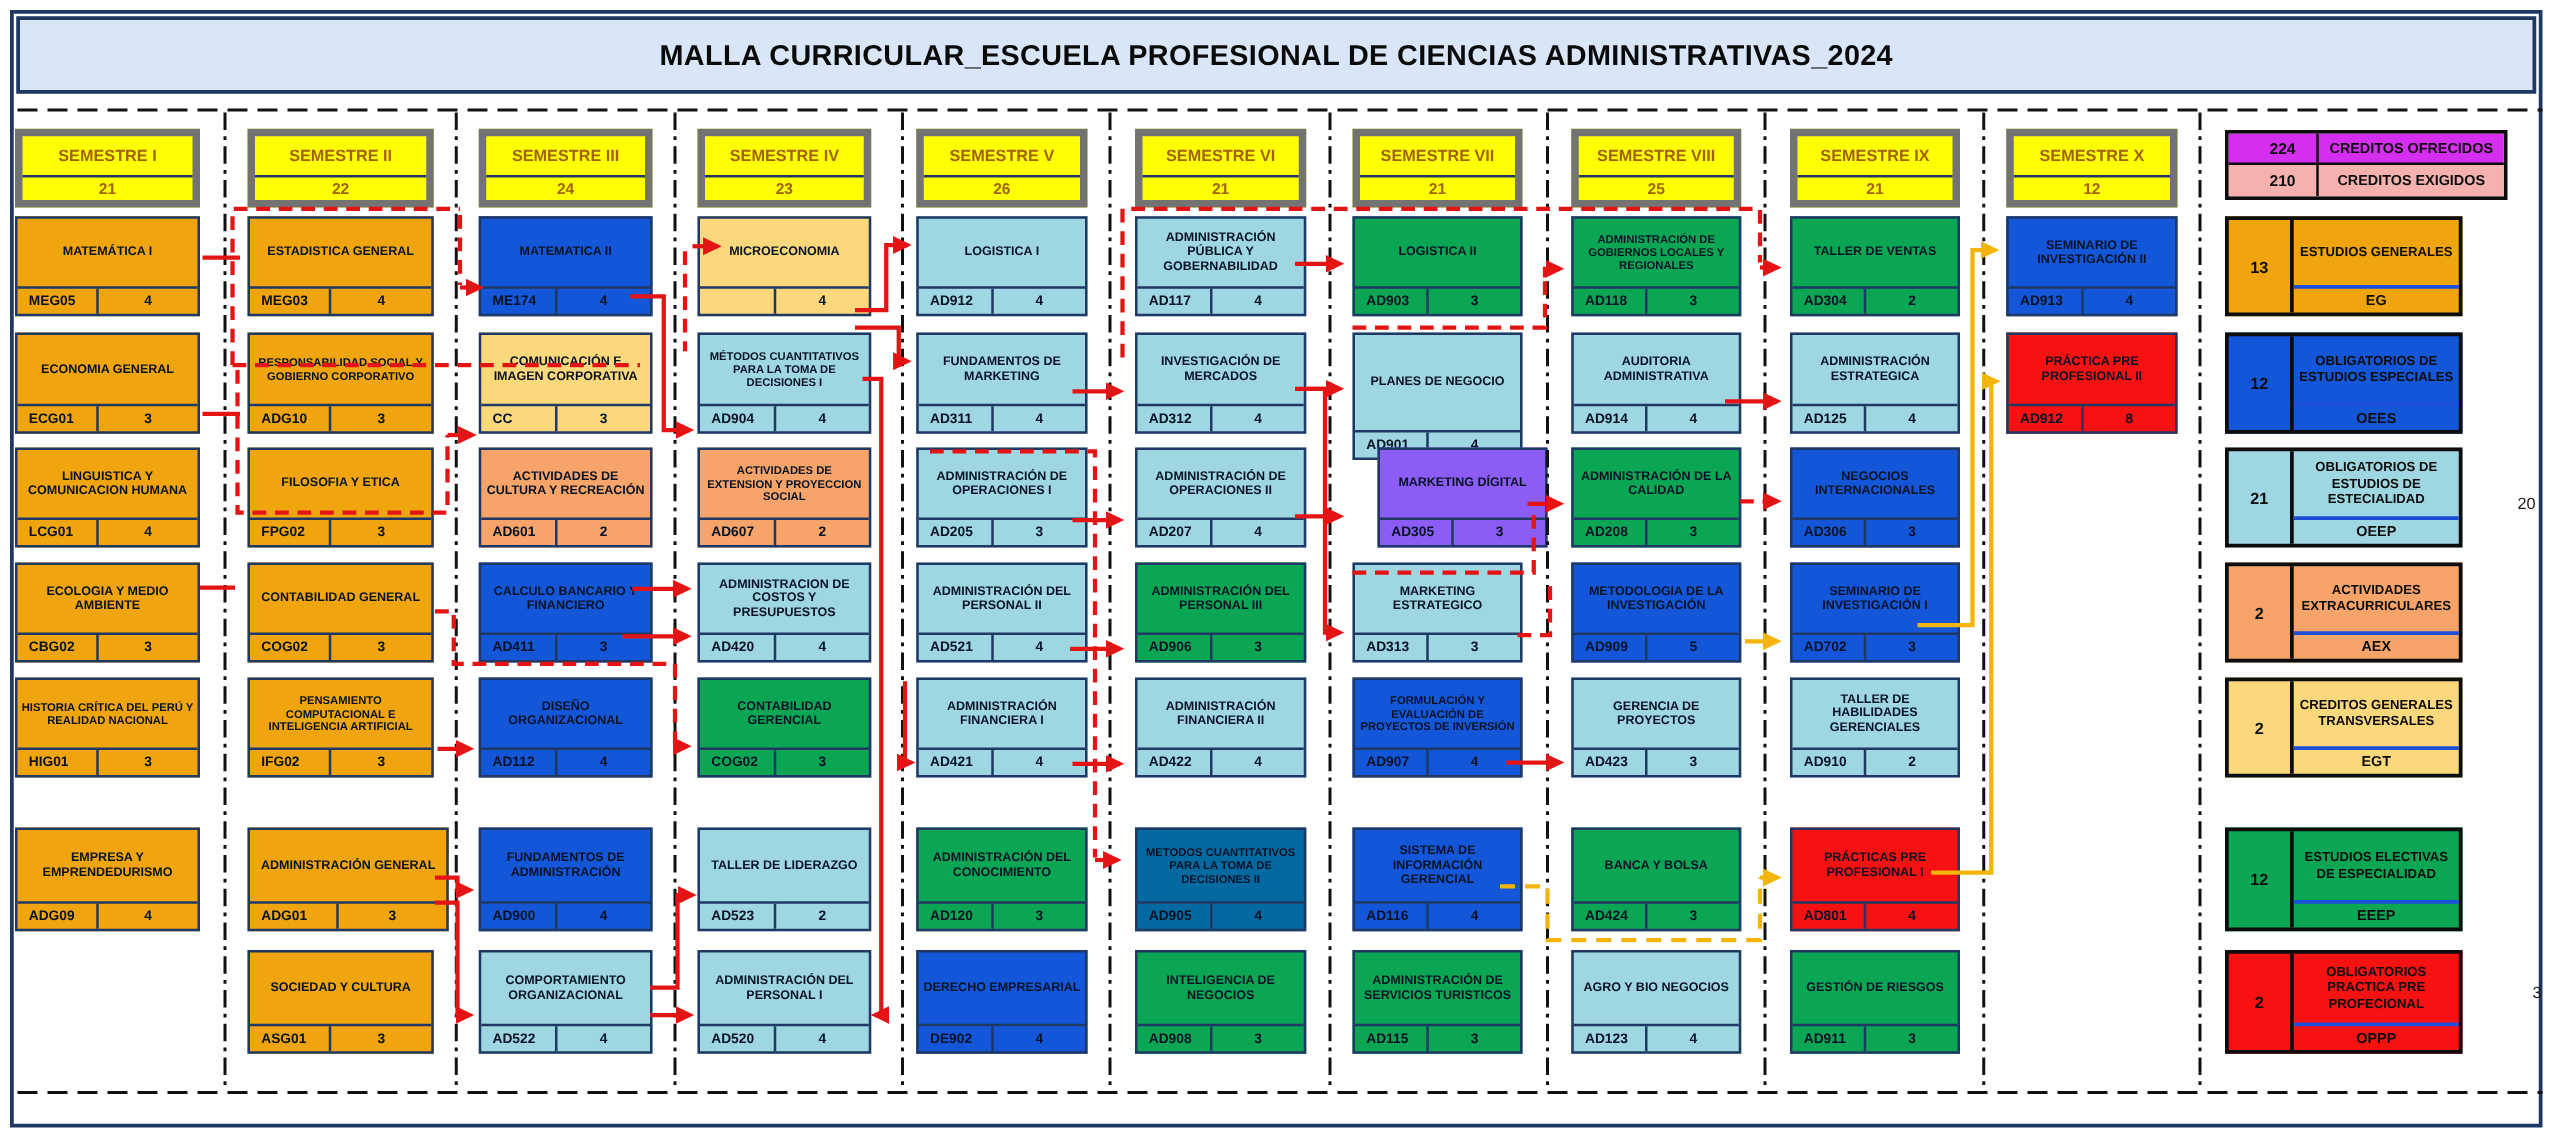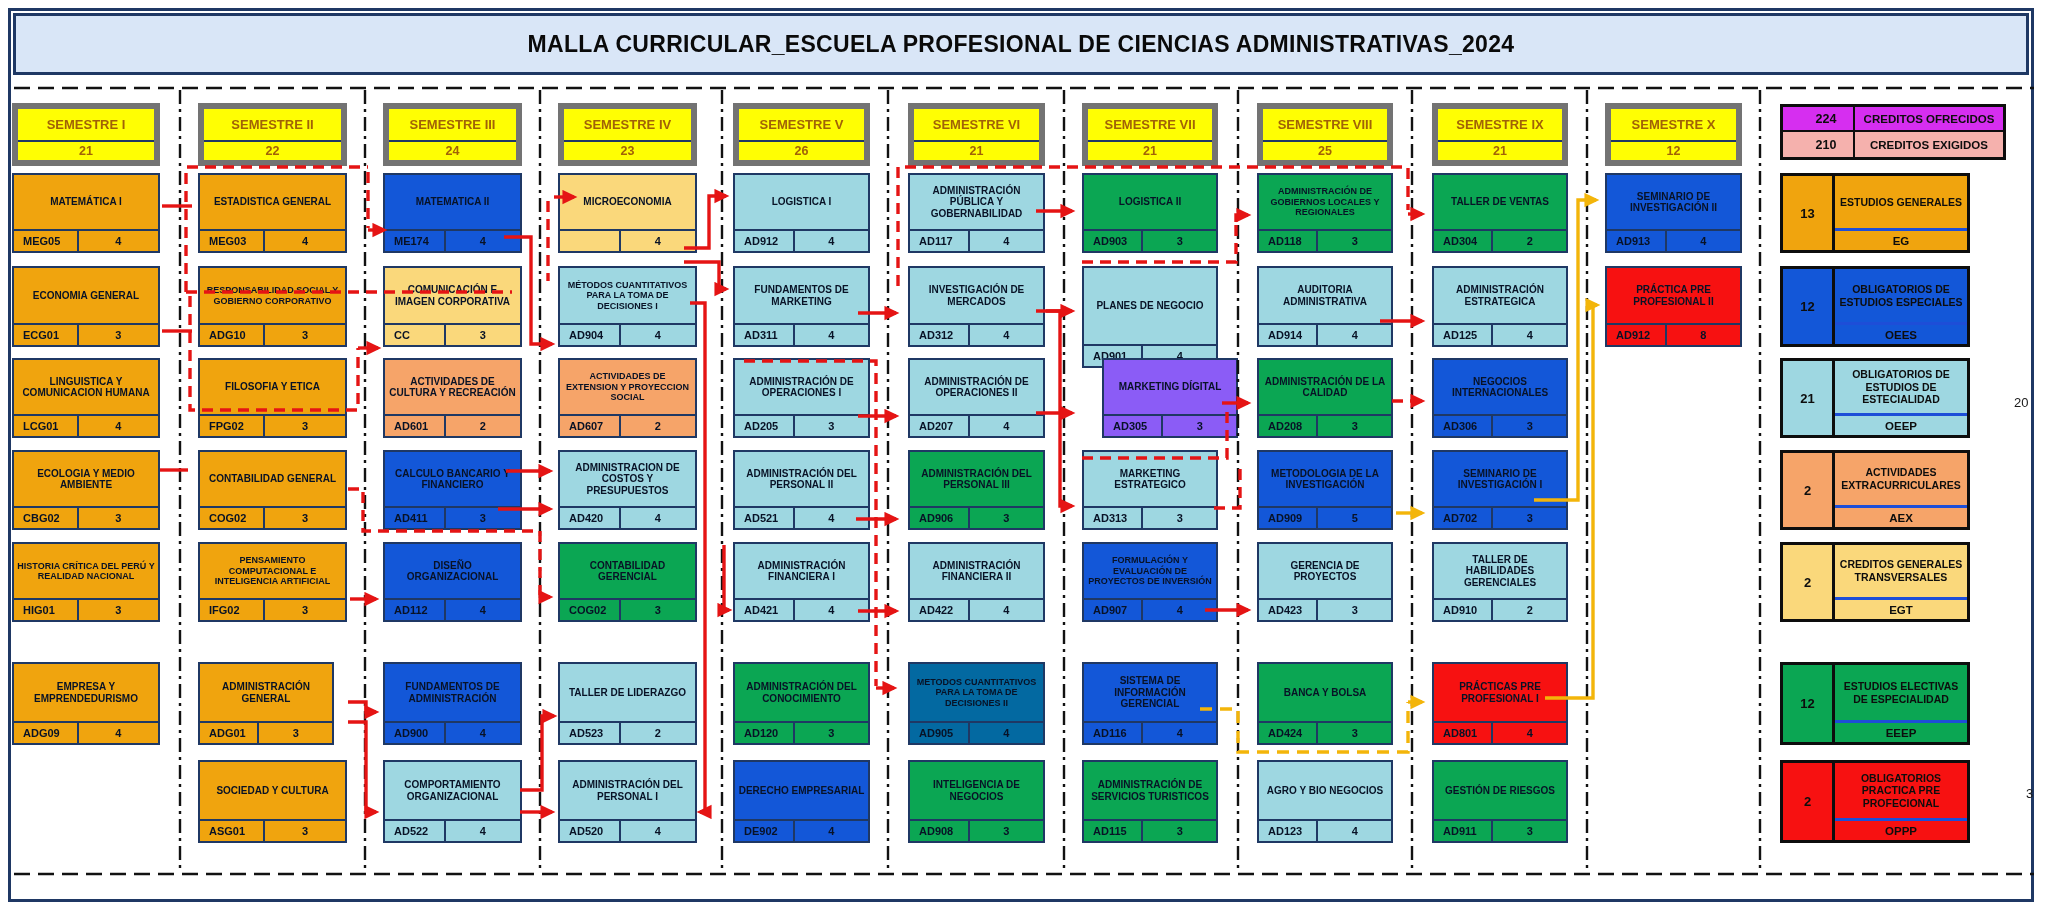--- a/index.html
+++ b/index.html
@@ -130,21 +130,21 @@
           <div class="card-credits">3</div>
         </div>
       </div>
       <div class="card" style="left: 198px; top: 542px; width: 149px; height: 80px; background: rgb(240, 164, 14);">
         <div class="card-title small">PENSAMIENTO COMPUTACIONAL E INTELIGENCIA ARTIFICIAL</div>
         <div class="card-strip">
           <div class="card-code">IFG02</div>
           <div class="card-credits">3</div>
         </div>
       </div>
-      <div class="card" style="left: 198px; top: 662px; width: 136px; height: 83px; background: rgb(240, 164, 14);">
+      <div class="card" style="left: 198px; top: 662px; width: 161px; height: 83px; background: rgb(240, 164, 14);">
         <div class="card-title">ADMINISTRACIÓN GENERAL</div>
         <div class="card-strip">
           <div class="card-code">ADG01</div>
           <div class="card-credits">3</div>
         </div>
       </div>
       <div class="card" style="left: 198px; top: 760px; width: 149px; height: 83px; background: rgb(240, 164, 14);">
         <div class="card-title">SOCIEDAD Y CULTURA</div>
         <div class="card-strip">
           <div class="card-code">ASG01</div>

